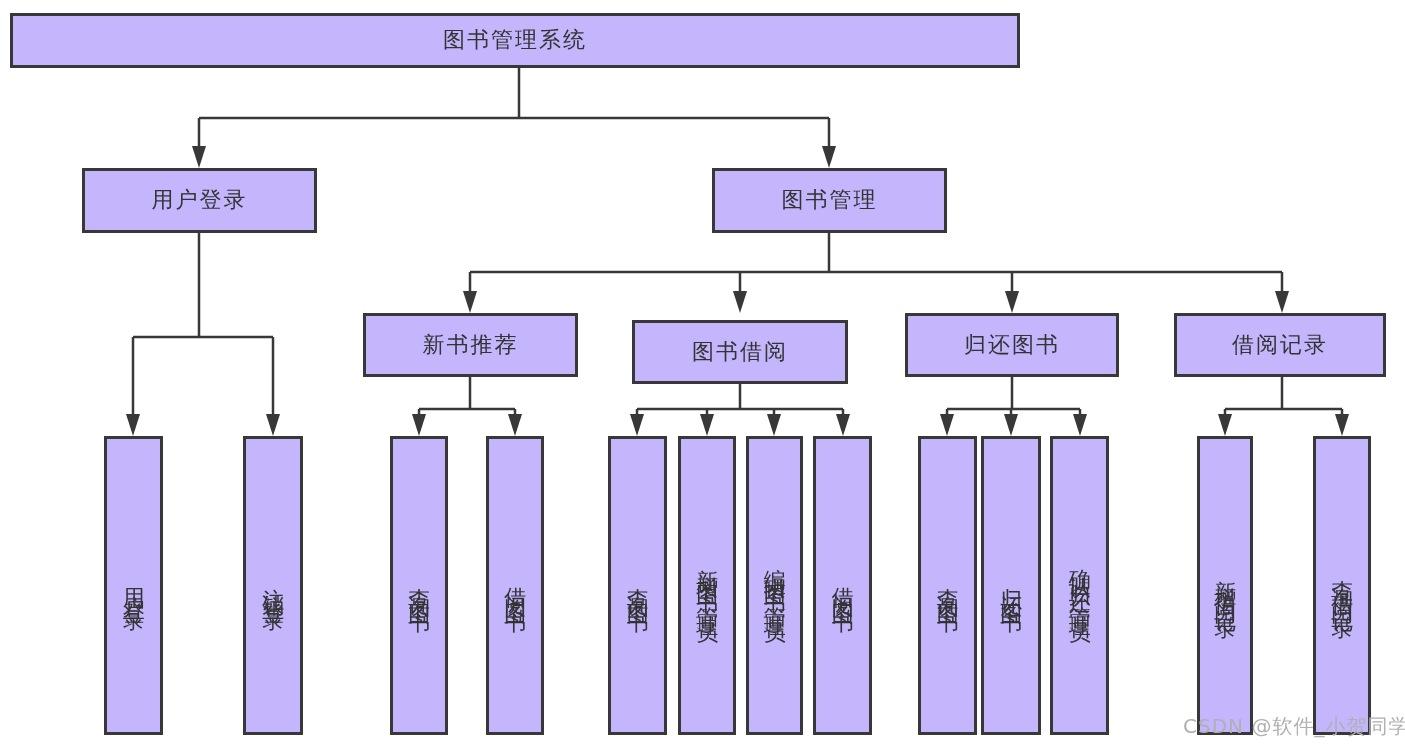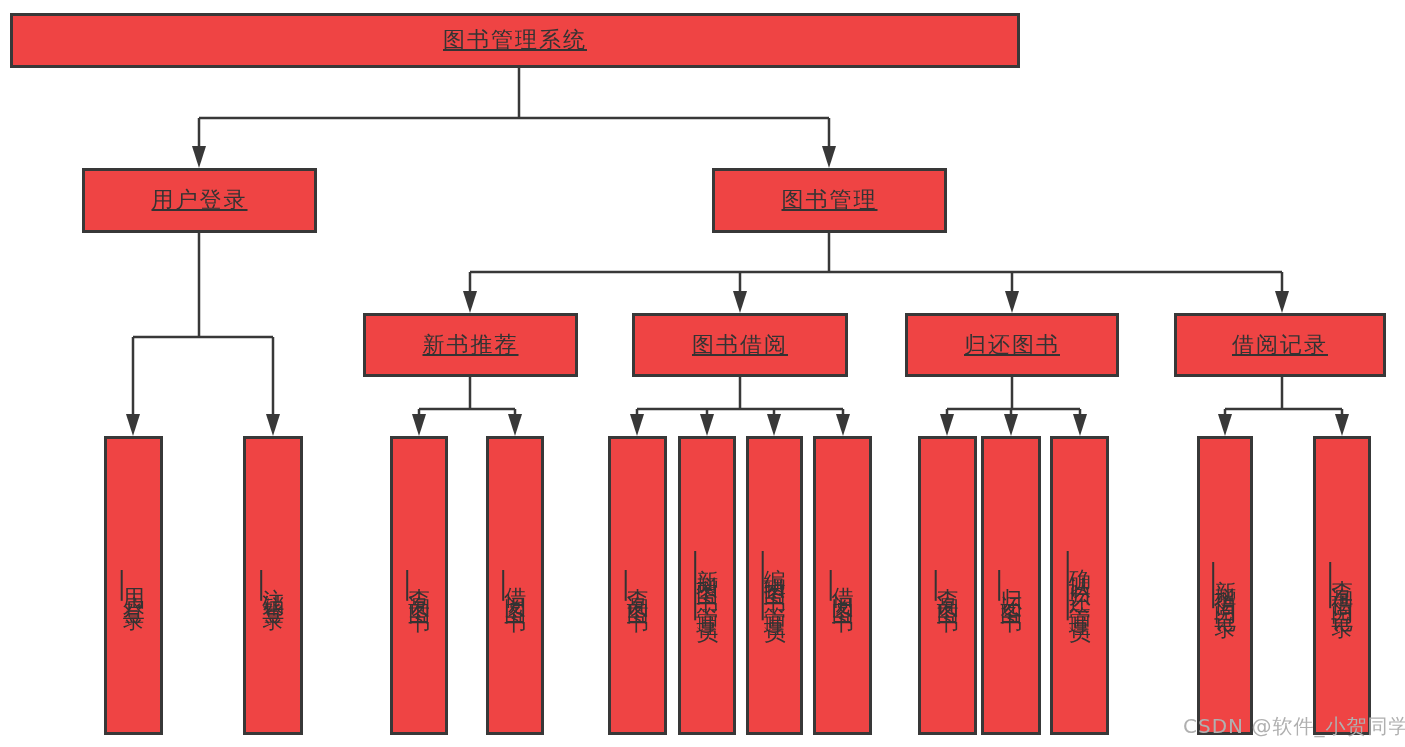--- a/index.html
+++ b/index.html
@@ -5,22 +5,22 @@
   html,body{margin:0;padding:0;background:#fff;}
   .canvas{
     position:relative;width:1405px;height:747px;background:#fff;overflow:hidden;
     font-family:"DejaVu Sans","Liberation Sans",sans-serif;color:var(--text,#333);
   }
   svg.wires{position:absolute;left:0;top:0;width:1405px;height:747px;}
   .ln{stroke:var(--line,#383838);stroke-width:2.5;fill:none;}
   .ar{fill:var(--line,#383838);stroke:none;}
   .box{
     position:absolute;box-sizing:border-box;border:3px solid var(--line,#383838);
-    background:#ef4444;display:flex;align-items:center;justify-content:center;
-    font-size:22px;letter-spacing:2px;text-align:left;line-height:1.2;text-decoration:underline;
+    background:#c4b5fd;display:flex;align-items:center;justify-content:center;
+    font-size:22px;letter-spacing:2px;text-align:left;line-height:1.2;
   }
   .v{
     writing-mode:vertical-rl;text-orientation:mixed;
     letter-spacing:.35em;font-size:22px;
   }
   .watermark{
     position:absolute;left:1183px;top:713px;white-space:nowrap;
     font-size:20px;letter-spacing:1px;color:var(--watermark,#b0b0b0);z-index:5;
   }
 </style>
@@ -71,21 +71,21 @@
       <polygon class="ar" points="1335,414 1349,414 1342,436"></polygon>
     </g>
   </svg>
 
   <div class="box" style="left:10px;top:13px;width:1010px;height:55px">图书管理系统</div>
 
   <div class="box" style="left:82px;top:168px;width:235px;height:65px">用户登录</div>
   <div class="box" style="left:363px;top:313px;width:215px;height:64px">新书推荐</div>
 
   <div class="box" style="left:712px;top:168px;width:235px;height:65px">图书管理</div>
-  <div class="box" style="left:632px;top:313px;width:216px;height:64px">图书借阅</div>
+  <div class="box" style="left:632px;top:320px;width:216px;height:64px">图书借阅</div>
   <div class="box" style="left:905px;top:313px;width:214px;height:64px">归还图书</div>
   <div class="box" style="left:1174px;top:313px;width:212px;height:64px">借阅记录</div>
 
   <div class="box v" style="left:104px;top:436px;width:59px;height:299px">用户登录</div>
   <div class="box v" style="left:243px;top:436px;width:60px;height:299px">注销登录</div>
 
   <div class="box v" style="left:390px;top:436px;width:58px;height:299px">查询图书</div>
   <div class="box v" style="left:486px;top:436px;width:58px;height:299px">借阅图书</div>
 
   <div class="box v" style="left:608px;top:436px;width:59px;height:299px">查询图书</div>

